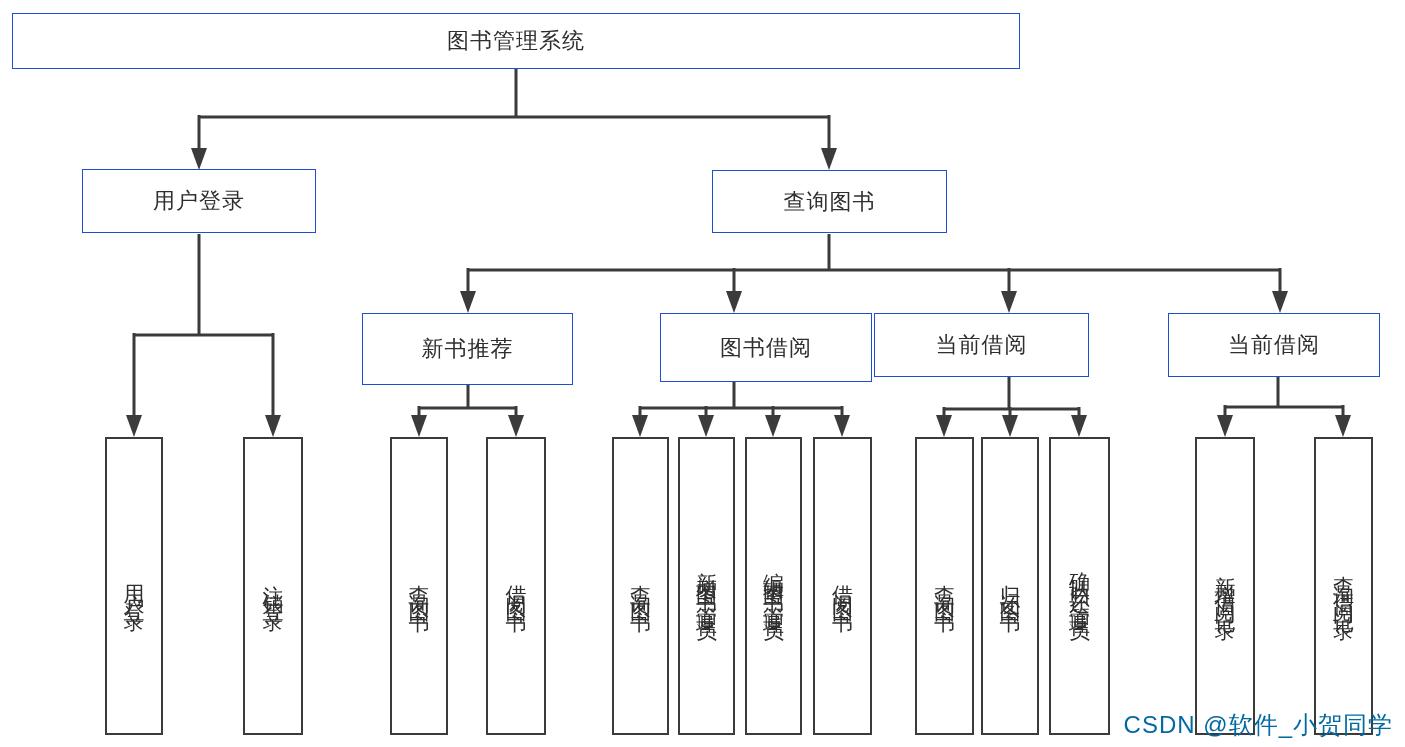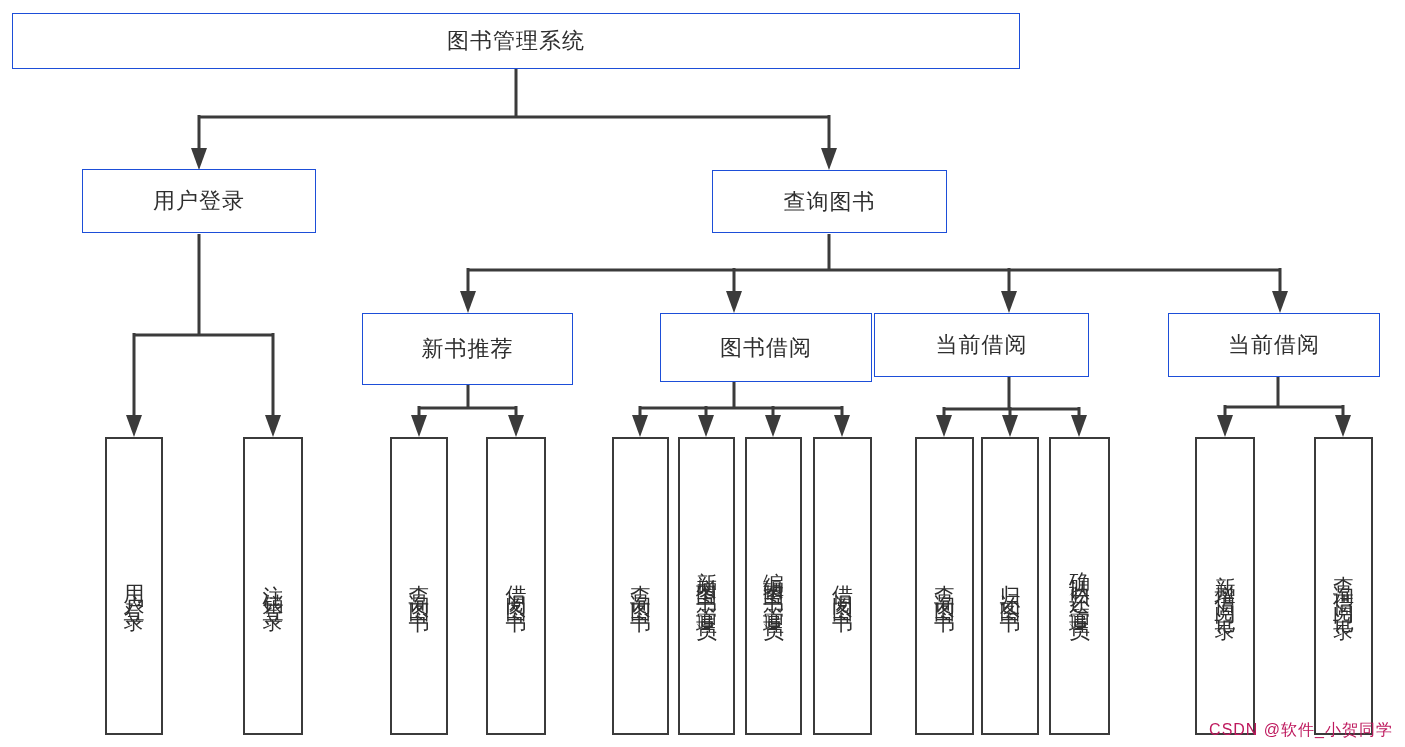--- a/index.html
+++ b/index.html
@@ -31,22 +31,22 @@
     writing-mode:vertical-rl;
     font-size:21px;
     letter-spacing:9px;
     box-sizing:border-box;
     z-index:2;
     white-space:nowrap;
   }
   .watermark{
     position:absolute;
     right:12px;bottom:6px;
-    font-size:16px;
-    color:#be185d;
+    font-size:24px;
+    color:#0369a1;
     letter-spacing:1px;
     z-index:3;
   }
 </style>
 </head>
 <body>
 
 <div class="canvas">
 
   <svg class="connectors" viewBox="0 0 1405 747" xmlns="http://www.w3.org/2000/svg">

